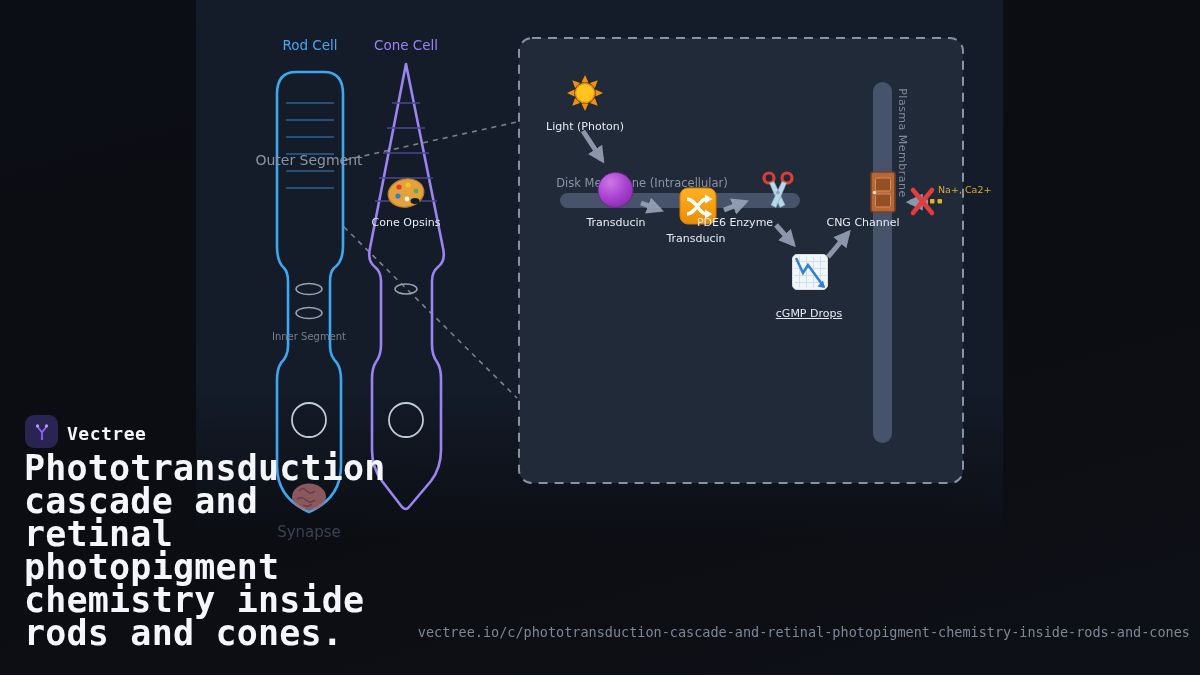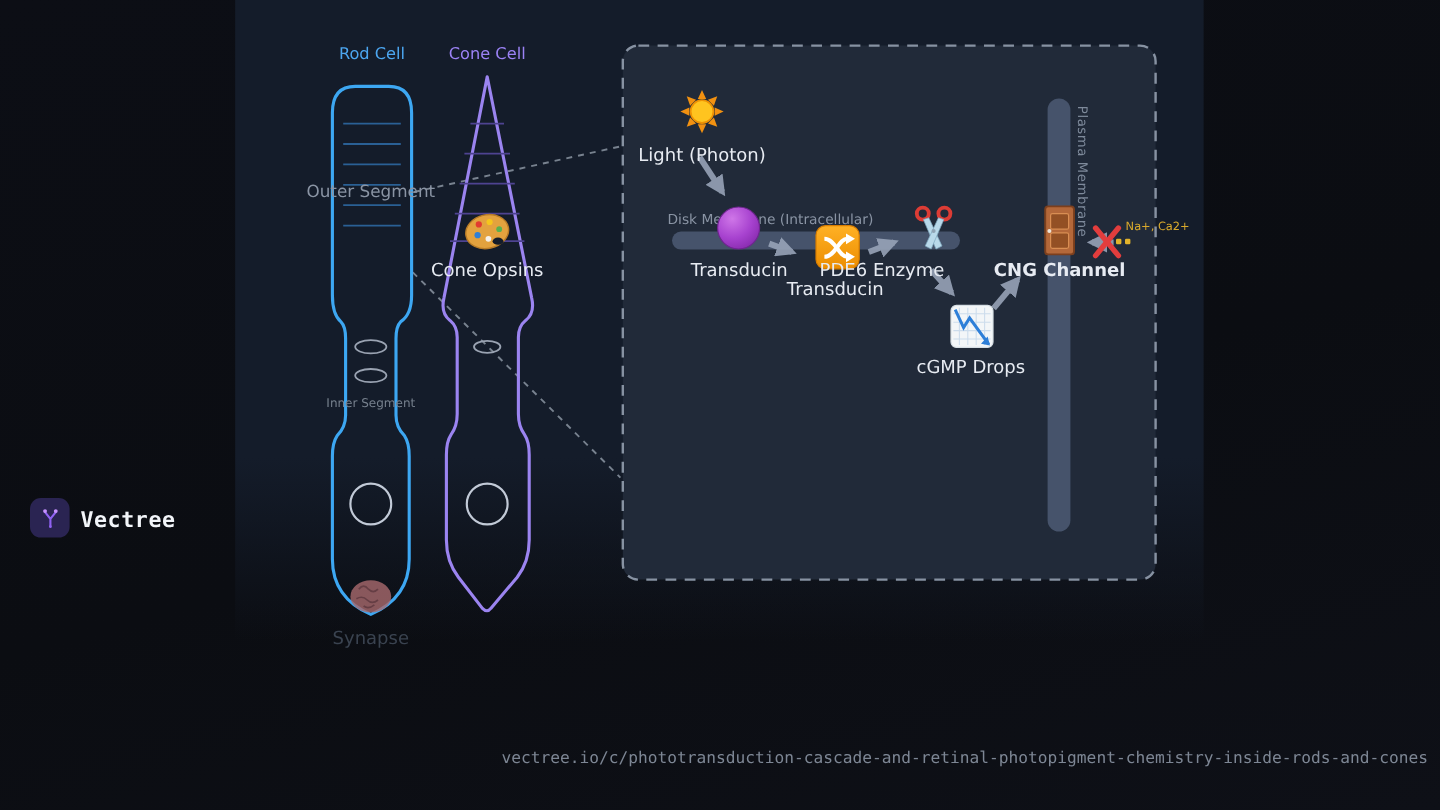--- a/index.html
+++ b/index.html
@@ -13,21 +13,21 @@
   .panel {
     position:absolute; left:196px; top:0; width:807px; height:545px;
     background:linear-gradient(to bottom, #141c2a 0%, #141c2a 70%, rgba(20,28,42,0) 98%);
   }
   svg.art, svg.sphere { position:absolute; }
   svg.art { left:0; top:0; }
   svg.sphere { left:595px; top:169px; }
 
   .lbl { position:absolute; white-space:nowrap; transform:translateX(-50%); }
   .lbl.cell   { font-size:13.5px; }
-  .lbl.node   { font-size:15px; color:#e7ebf2; }
+  .lbl.node   { font-size:11px; color:#e7ebf2; }
   .lbl.dim    { color:#8a94a4; }
   .lbl.vert   { transform:translate(-50%,-50%) rotate(90deg); font-size:11px; color:#7e8a9b; letter-spacing:.5px; }
   .lbl.left   { transform:none; }
 
   .logo {
     position:absolute; left:25px; top:415px; width:33px; height:33px;
     border-radius:9px; background:#2a2452;
     display:flex; align-items:center; justify-content:center;
   }
   .brand-name {
@@ -203,22 +203,22 @@
   <div class="lbl dim" style="left:309px; top:152px; font-size:14px;">Outer Segment</div>
   <div class="lbl dim" style="left:309px; top:331px; font-size:10px; color:#76808d;">Inner Segment</div>
   <div class="lbl" style="left:309px; top:523px; font-size:15px; color:#3a4350;">Synapse</div>
   <div class="lbl node" style="left:406px; top:216px;">Cone Opsins</div>
 
   <div class="lbl node" style="left:585px; top:120px;">Light (Photon)</div>
   <div class="lbl dim" style="left:642px; top:176px; font-size:11.5px;">Disk Membrane (Intracellular)</div>
   <div class="lbl node" style="left:616px; top:216px;">Transducin</div>
   <div class="lbl node" style="left:696px; top:232px;">Transducin</div>
   <div class="lbl node" style="left:735px; top:216px;">PDE6 Enzyme</div>
-  <div class="lbl node" style="left:809px; top:297px;">cGMP Drops</div>
-  <div class="lbl node" style="left:883px; top:216px;font-weight:bold;">CNG Channel</div>
+  <div class="lbl node" style="left:809px; top:307px;text-decoration:underline;">cGMP Drops</div>
+  <div class="lbl node" style="left:863px; top:216px;">CNG Channel</div>
   <div class="lbl vert" style="left:902px; top:143px;">Plasma Membrane</div>
   <div class="lbl left" style="left:938px; top:184px; font-size:9.5px; color:#d9a92c;">Na+, Ca2+</div>
 
   <svg class="sphere" width="42" height="42" viewBox="0 0 42 42">
     <defs>
       <radialGradient id="rhoGrad" cx="0.35" cy="0.28" r="0.85">
         <stop offset="0" stop-color="#cf76e8"></stop>
         <stop offset="0.55" stop-color="#a742cf"></stop>
         <stop offset="1" stop-color="#8227a8"></stop>
       </radialGradient>
@@ -229,16 +229,22 @@
   <div class="logo">
     <svg width="26" height="26" viewBox="0 0 32 32">
       <path d="M16,24 L16,16.5 M16,16.5 L10.5,9.5 M16,16.5 L21.5,9.5" stroke="#8f62f2" stroke-width="2.2" stroke-linecap="round" fill="none"></path>
       <circle cx="10.5" cy="8.5" r="2" fill="#c792ff"></circle>
       <circle cx="21.5" cy="8.5" r="2" fill="#c792ff"></circle>
       <circle cx="16" cy="24.5" r="1.4" fill="#8f62f2"></circle>
     </svg>
   </div>
   <div class="brand-name">Vectree</div>
 
+  <h1 class="title">Phototransduction
+cascade and
+retinal
+photopigment
+chemistry inside
+rods and cones.</h1>
 
   <div class="url">vectree.io/c/phototransduction-cascade-and-retinal-photopigment-chemistry-inside-rods-and-cones</div>
 
 </div>
 
 </body></html>

